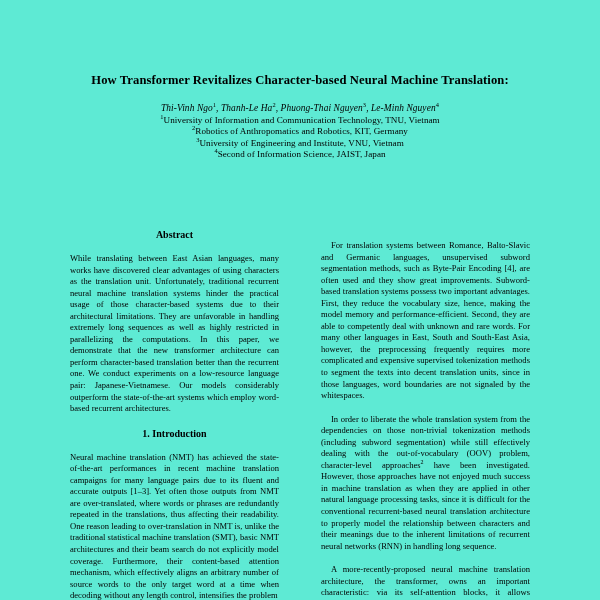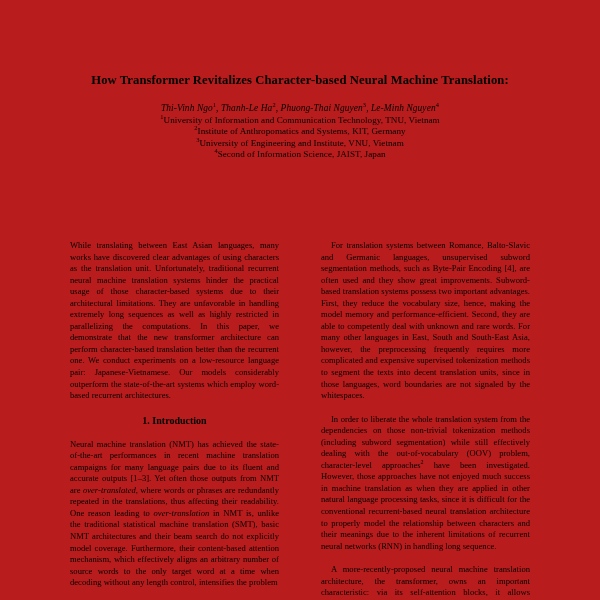--- a/index.html
+++ b/index.html
@@ -13,21 +13,21 @@
     overflow: hidden;
     font-family: "Liberation Serif", "DejaVu Serif", serif;
     color: #000000;
   }
   .page {
     position: relative;
     width: 600px;
     height: 600px;
     box-sizing: border-box;
     padding: 0;
-    background: #b91c1c;
+    background: #5eead4;
   }
 
   
   .title-block {
     padding: 72px 58px 0 58px;
     text-align: center;
   }
   .paper-title {
     font-size: 12.6px;
     font-weight: bold;
@@ -101,21 +101,21 @@
     font-size: 8.55px;
     line-height: 11.55px;
     text-align: justify;
     text-justify: inter-word;
     hyphens: manual;
     letter-spacing: 0.02px;
   }
   p.body-text + p.body-text {
     text-indent: 10px;
   }
-  .it { font-style: italic; }
+  .it { }
   sup.ref {
     font-size: 6px;
     vertical-align: super;
     line-height: 0;
   }
 </style>
 </head>
 <body>
 
 <div class="page">
@@ -128,30 +128,31 @@
 
     <div class="authors">
       <span><span>Thi-Vinh Ngo</span><sup>1</sup></span>,
       <span><span>Thanh-Le Ha</span><sup>2</sup></span>,
       <span><span>Phuong-Thai Nguyen</span><sup>3</sup></span>,
       <span><span>Le-Minh Nguyen</span><sup>4</sup></span>
     </div>
 
     <div class="affil-list">
       <div class="affil"><sup>1</sup><span>University of Information and Communication Technology, TNU, Vietnam</span></div>
-      <div class="affil"><sup>2</sup><span>Institute of Anthropomatics and Systems, KIT, Germany</span></div>
+      <div class="affil"><sup>2</sup><span>Robotics of Anthropomatics and Robotics, KIT, Germany</span></div>
       <div class="affil"><sup>3</sup><span>University of Engineering and Institute, VNU, Vietnam</span></div>
       <div class="affil"><sup>4</sup><span>Second of Information Science, JAIST, Japan</span></div>
     </div>
 
   </div>
 
   <div class="columns">
 
     <div class="col">
+      <h2 class="section-heading">Abstract</h2>
       <p class="body-text">While translating between East Asian languages, many works have discovered clear advantages of using characters as the translation unit. Unfortunately, traditional recurrent neural machine translation systems hinder the practical usage of those character-based systems due to their architectural limitations. They are unfavorable in handling extremely long sequences as well as highly restricted in parallelizing the computations. In this paper, we demonstrate that the new transformer architecture can perform character-based translation better than the recurrent one. We conduct experiments on a low-resource language pair: Japanese-Vietnamese. Our models considerably outperform the state-of-the-art systems which employ word-based recurrent architectures.</p>
 
       <h2 class="section-heading numbered">1.  Introduction</h2>
       <p class="body-text"><span>Neural machine translation (NMT) has achieved the state-of-the-art performances in recent machine translation campaigns for many language pairs due to its fluent and accurate outputs [1–3]. Yet often those outputs from NMT are </span><span class="it">over-translated</span><span>, where words or phrases are redundantly repeated in the translations, thus affecting their readability. One reason leading to </span><span class="it">over-translation</span><span> in NMT is, unlike the traditional statistical machine translation (SMT), basic NMT architectures and their beam search do not explicitly model coverage. Furthermore, their content-based attention mechanism, which effectively aligns an arbitrary number of source words to the only target word at a time when decoding without any length control, intensifies the problem</span></p>
     </div>
 
     <div class="col">
       <p class="body-text" style="text-indent:10px;">For translation systems between Romance, Balto-Slavic and Germanic languages, unsupervised subword segmentation methods, such as Byte-Pair Encoding [4], are often used and they show great improvements. Subword-based translation systems possess two important advantages. First, they reduce the vocabulary size, hence, making the model memory and performance-efficient. Second, they are able to competently deal with unknown and rare words. For many other languages in East, South and South-East Asia, however, the preprocessing frequently requires more complicated and expensive supervised tokenization methods to segment the texts into decent translation units, since in those languages, word boundaries are not signaled by the whitespaces.</p>
 
       <p class="body-text"><span>In order to liberate the whole translation system from the dependencies on those non-trivial tokenization methods (including subword segmentation) while still effectively dealing with the out-of-vocabulary (OOV) problem, character-level approaches</span><sup class="ref">2</sup><span> have been investigated. However, those approaches have not enjoyed much success in machine translation as when they are applied in other natural language processing tasks, since it is difficult for the conventional recurrent-based neural translation architecture to properly model the relationship between characters and their meanings due to the inherent limitations of recurrent neural networks (RNN) in handling long sequence.</span></p>

